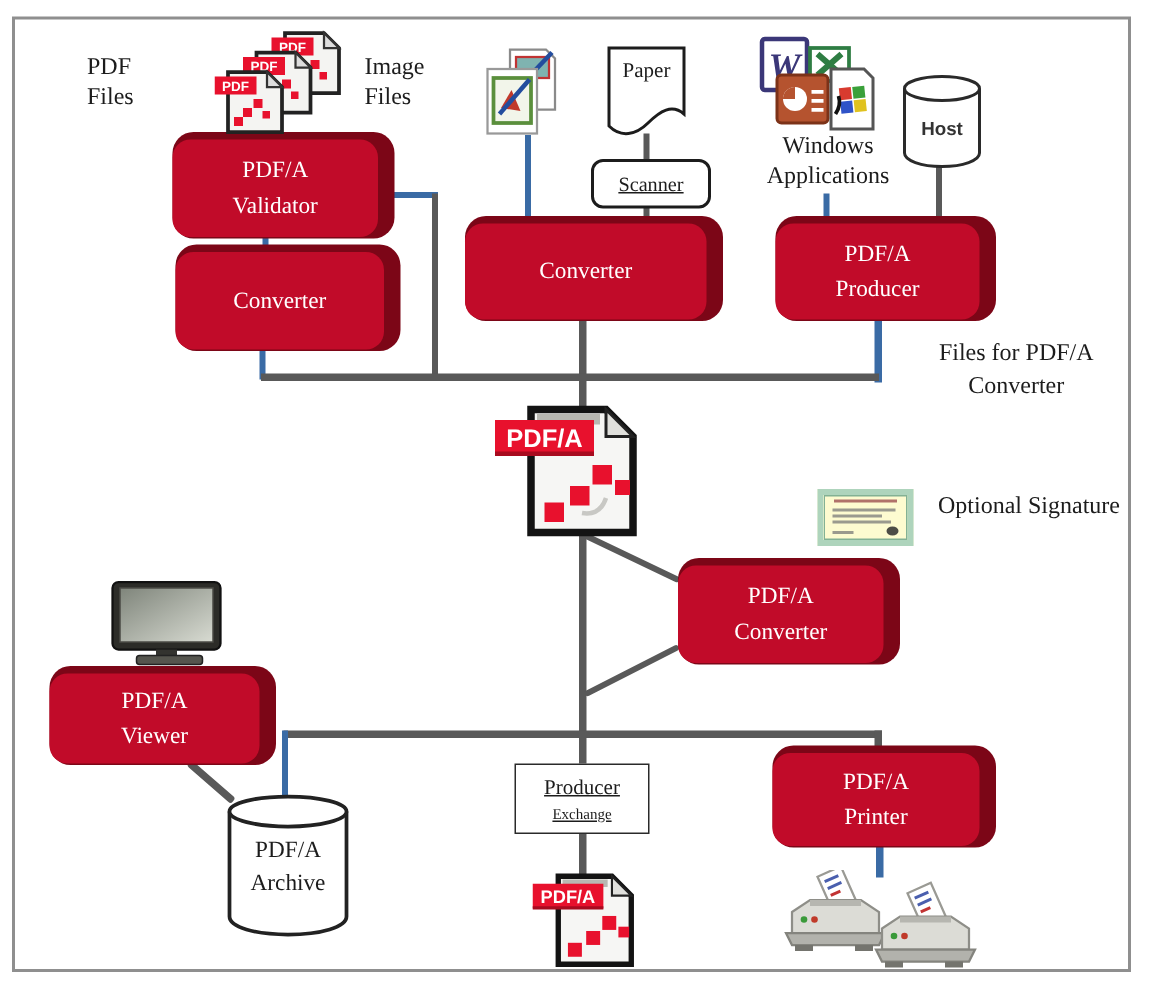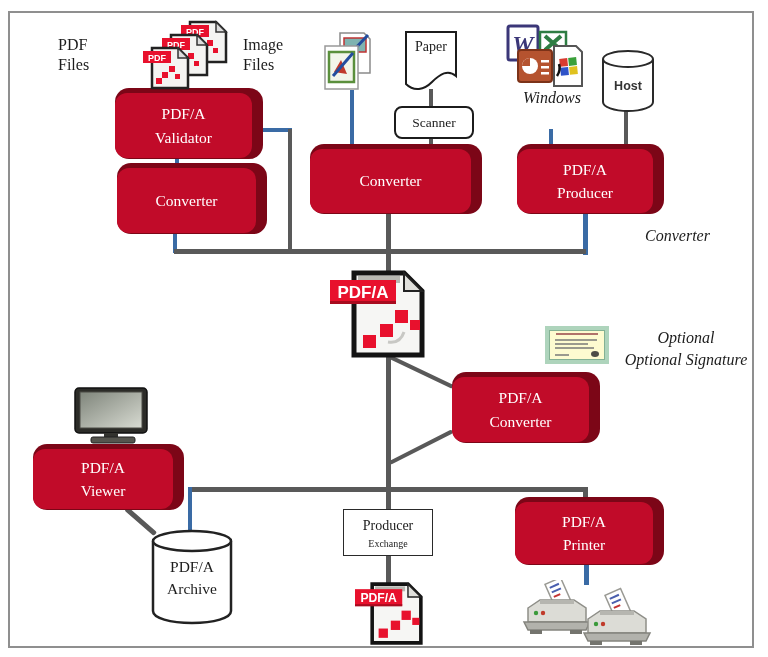--- a/index.html
+++ b/index.html
@@ -8,23 +8,23 @@
   .frame{position:absolute;border:2px solid #8f8f8f;z-index:0;}
   .ln{position:absolute;z-index:1;}
   .gray{background:#595959;}
   .blue{background:#3a6ba5;}
   .diag{position:absolute;z-index:1;background:#595959;border-radius:2px;transform-origin:0 50%;}
   .box3d{position:absolute;background:#7c0617;border-radius:14px;z-index:2;}
   .box3d .face{position:absolute;left:0;top:5px;right:11px;bottom:1px;background:#c10b29;border-radius:12px;
       color:#ffffff;display:flex;flex-direction:column;align-items:center;justify-content:center;
       font-size:15.5px;line-height:1.5;text-align:center;}
   .lbl{position:absolute;z-index:2;font-size:16px;line-height:1.28;}
-  .lbl.center{text-align:center;font-style:italic;}
+  .lbl.center{text-align:center;}
   .whitebox{position:absolute;background:#fff;z-index:2;display:flex;flex-direction:column;
-      align-items:center;justify-content:center;text-align:center;}
+      align-items:center;justify-content:center;text-align:center;text-decoration:underline;}
   .icon{position:absolute;z-index:3;}
   .cyl-label{position:absolute;z-index:4;text-align:center;font-size:15.5px;line-height:1.45;}
   .cert{position:absolute;z-index:3;background:#fdfbd0;border:4px solid #aed4bc;box-shadow:inset 0 0 0 1px #83b194;}
   .cert .tl{position:absolute;left:12%;right:12%;height:2px;background:#b0726a;}
   .cert .gl{position:absolute;left:10%;height:1.5px;background:#9a9a8e;}
   .cert .seal{position:absolute;width:8px;height:6px;border-radius:50%;background:#4c4c46;}
 </style>
 </head>
 <body>
 
@@ -135,26 +135,27 @@
 <div class="lbl" style="left:58px;top:35px;">
   <div>PDF</div>
   <div>Files</div>
 </div>
 <div class="lbl" style="left:243px;top:35px;">
   <div>Image</div>
   <div>Files</div>
 </div>
 <div class="lbl center" style="left:492px;top:88px;width:120px;">
   <div>Windows</div>
+  <div>Applications</div>
 </div>
 <div class="lbl center" style="left:605px;top:225px;width:145px;line-height:1.35;">
+  <div>Files for PDF/A</div>
   <div>Converter</div>
 </div>
 <div class="lbl center" style="left:620px;top:327px;width:132px;line-height:1.35;">
-  <div>Optional</div>
   <div>Optional Signature</div>
 </div>
 
 <div class="icon" style="left:143px;top:20px;width:86px;height:70px;">
   <svg width="86" height="70" viewBox="0 0 86 70">
     <g transform="translate(38,0)">
       <path d="M9,2 H35 L45,12 V42 H9 Z" fill="#f4f4f2" stroke="#222" stroke-width="2.5"></path>
       <path d="M35,2 L35,12 L45,12 Z" fill="#dddddd" stroke="#333" stroke-width="1.5"></path>
       <rect x="0" y="5" width="28" height="12" fill="#e8112d"></rect>
       <text x="14" y="14.5" text-anchor="middle" font-size="9" font-weight="bold" fill="#fff" font-family="Liberation Sans, sans-serif">PDF</text>

